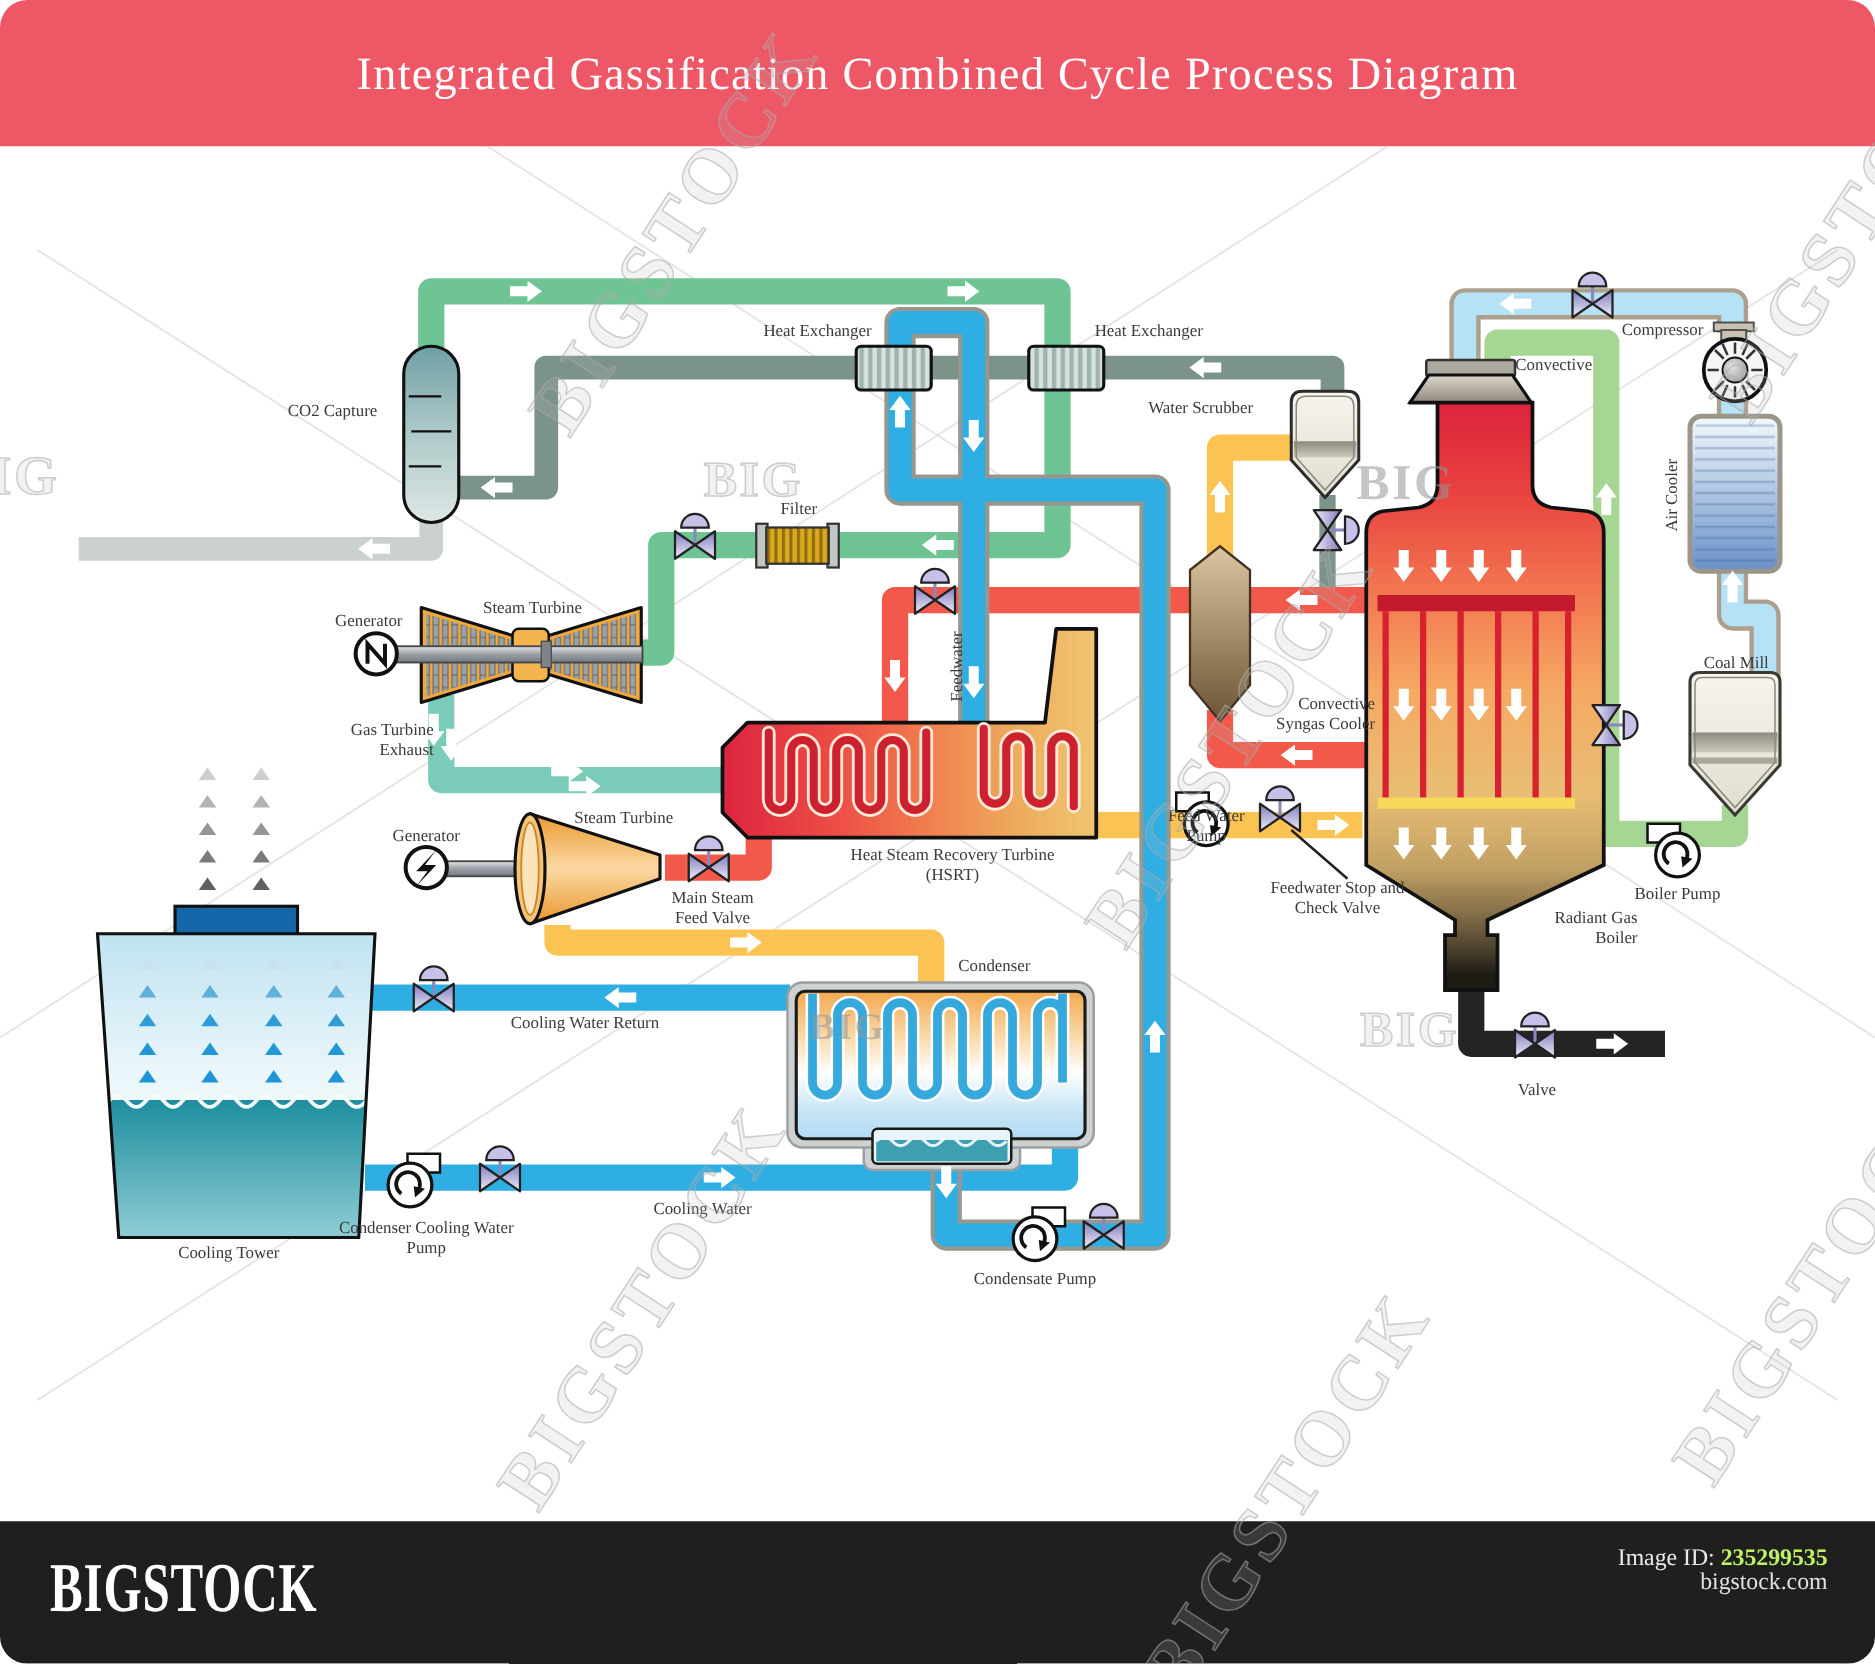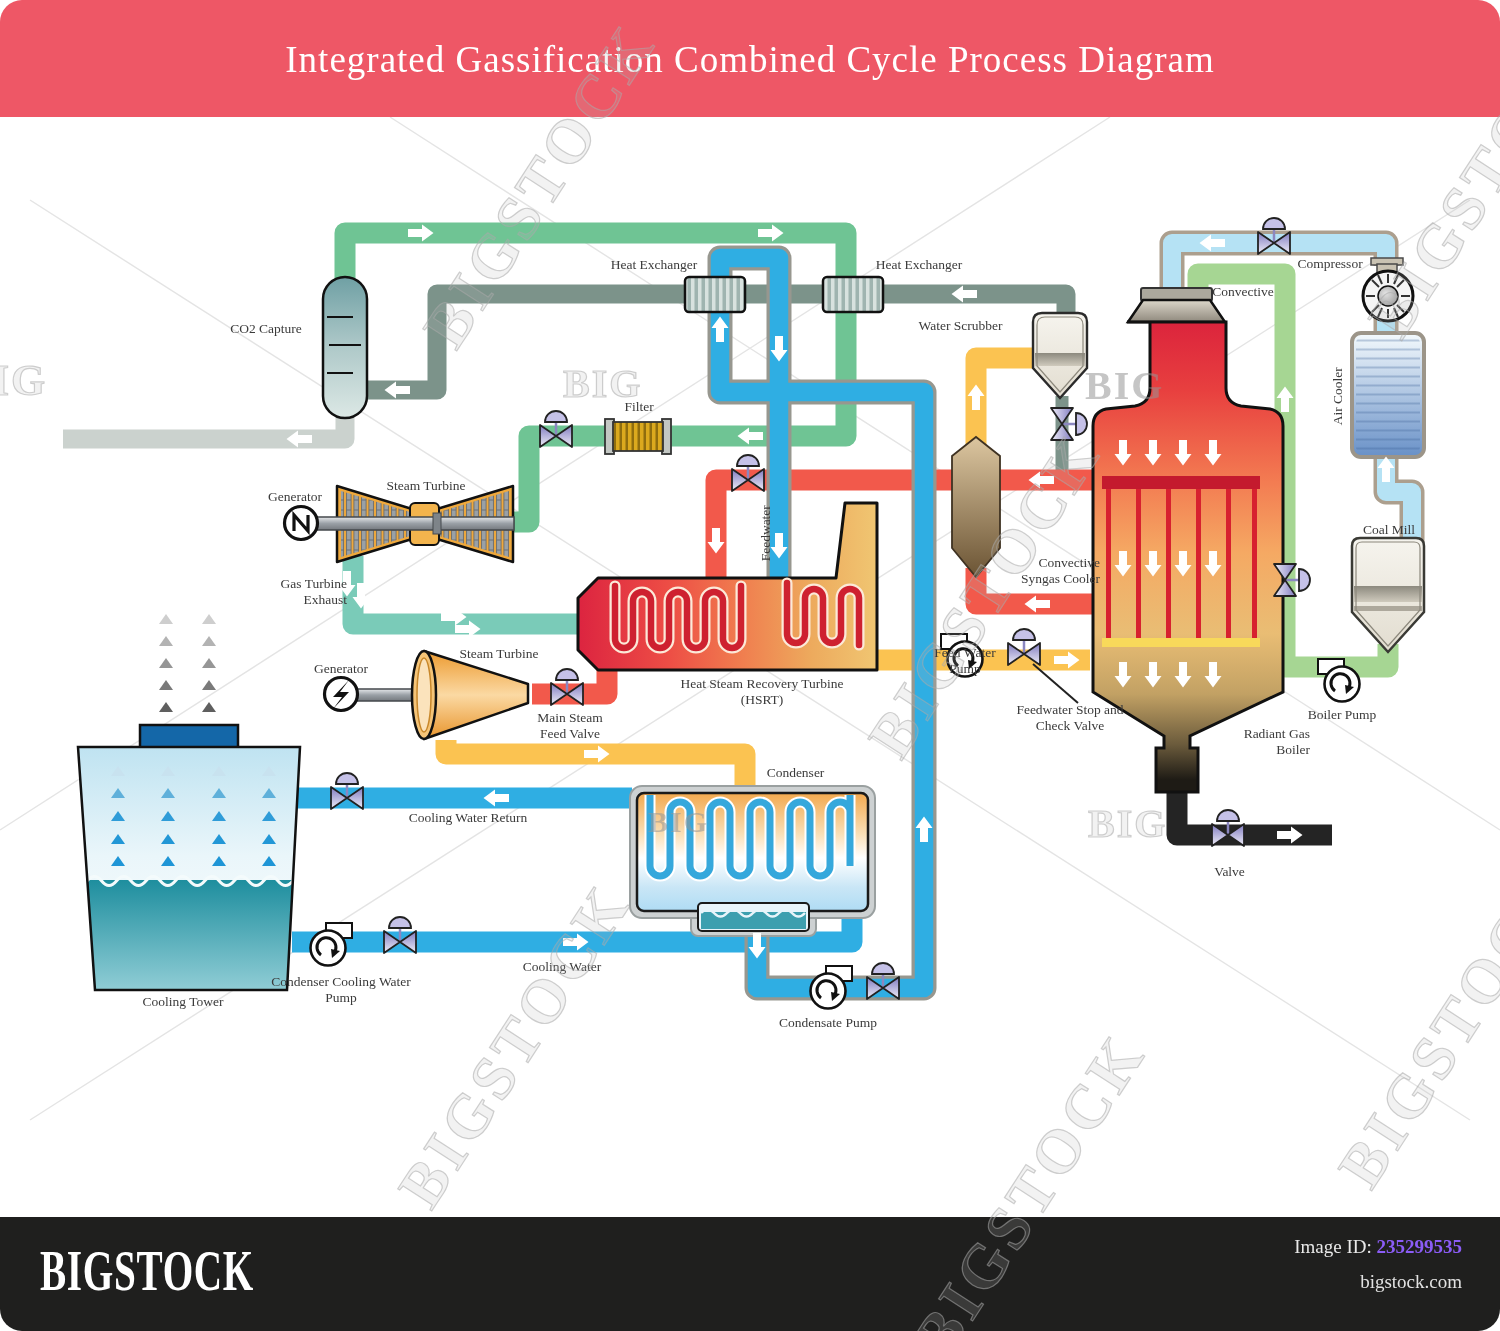--- a/index.html
+++ b/index.html
@@ -7,22 +7,22 @@
           font-family:Liberation Serif, serif;border-radius:22px;}
   
   #hdr{position:absolute;left:0;top:0;width:1500px;height:117px;}
   #hdr h1{margin:0;position:absolute;width:100%;top:38px;text-align:center;
           font-size:37px;font-weight:400;letter-spacing:1px;color:#fff;}
   
   #ftr{position:absolute;left:0;top:1217px;width:1500px;height:114px;background:#1F1F1E;}
   #ftr .brand{position:absolute;left:40px;top:22px;font-size:56px;font-weight:700;color:#fff;
               transform:scaleX(.70);transform-origin:left center;letter-spacing:1px;}
   #ftr .rt{position:absolute;right:38px;top:20px;text-align:right;color:#E9E9E9;font-size:19px;line-height:1.0;}
-  #ftr .rt .num{font-weight:700;color:#8b5cf6;}
-  #ftr .rt .site{margin-top:16px;color:#E2E2E2;}
+  #ftr .rt .num{font-weight:700;color:#bef264;}
+  #ftr .rt .site{margin-top:0;color:#E2E2E2;}
   
   .lbl{position:absolute;font-size:13.5px;line-height:1.22;color:#3B3B3B;text-align:center;z-index:30;}
   .lbl.r{}.lbl.l{text-align:right}
   .rot{transform:rotate(-90deg);transform-origin:center center;}
   
   .wm{position:absolute;z-index:40;pointer-events:none;font-weight:700;letter-spacing:5px;
       color:rgba(185,185,185,0.18);-webkit-text-stroke:1.2px rgba(170,170,170,0.55);}
   .wm.diag{transform:rotate(-57deg);font-size:62px;}
   .wm.flat{font-size:40px;letter-spacing:2px;}
   .wm.solid{color:rgba(150,150,150,0.55);-webkit-text-stroke:0;}

